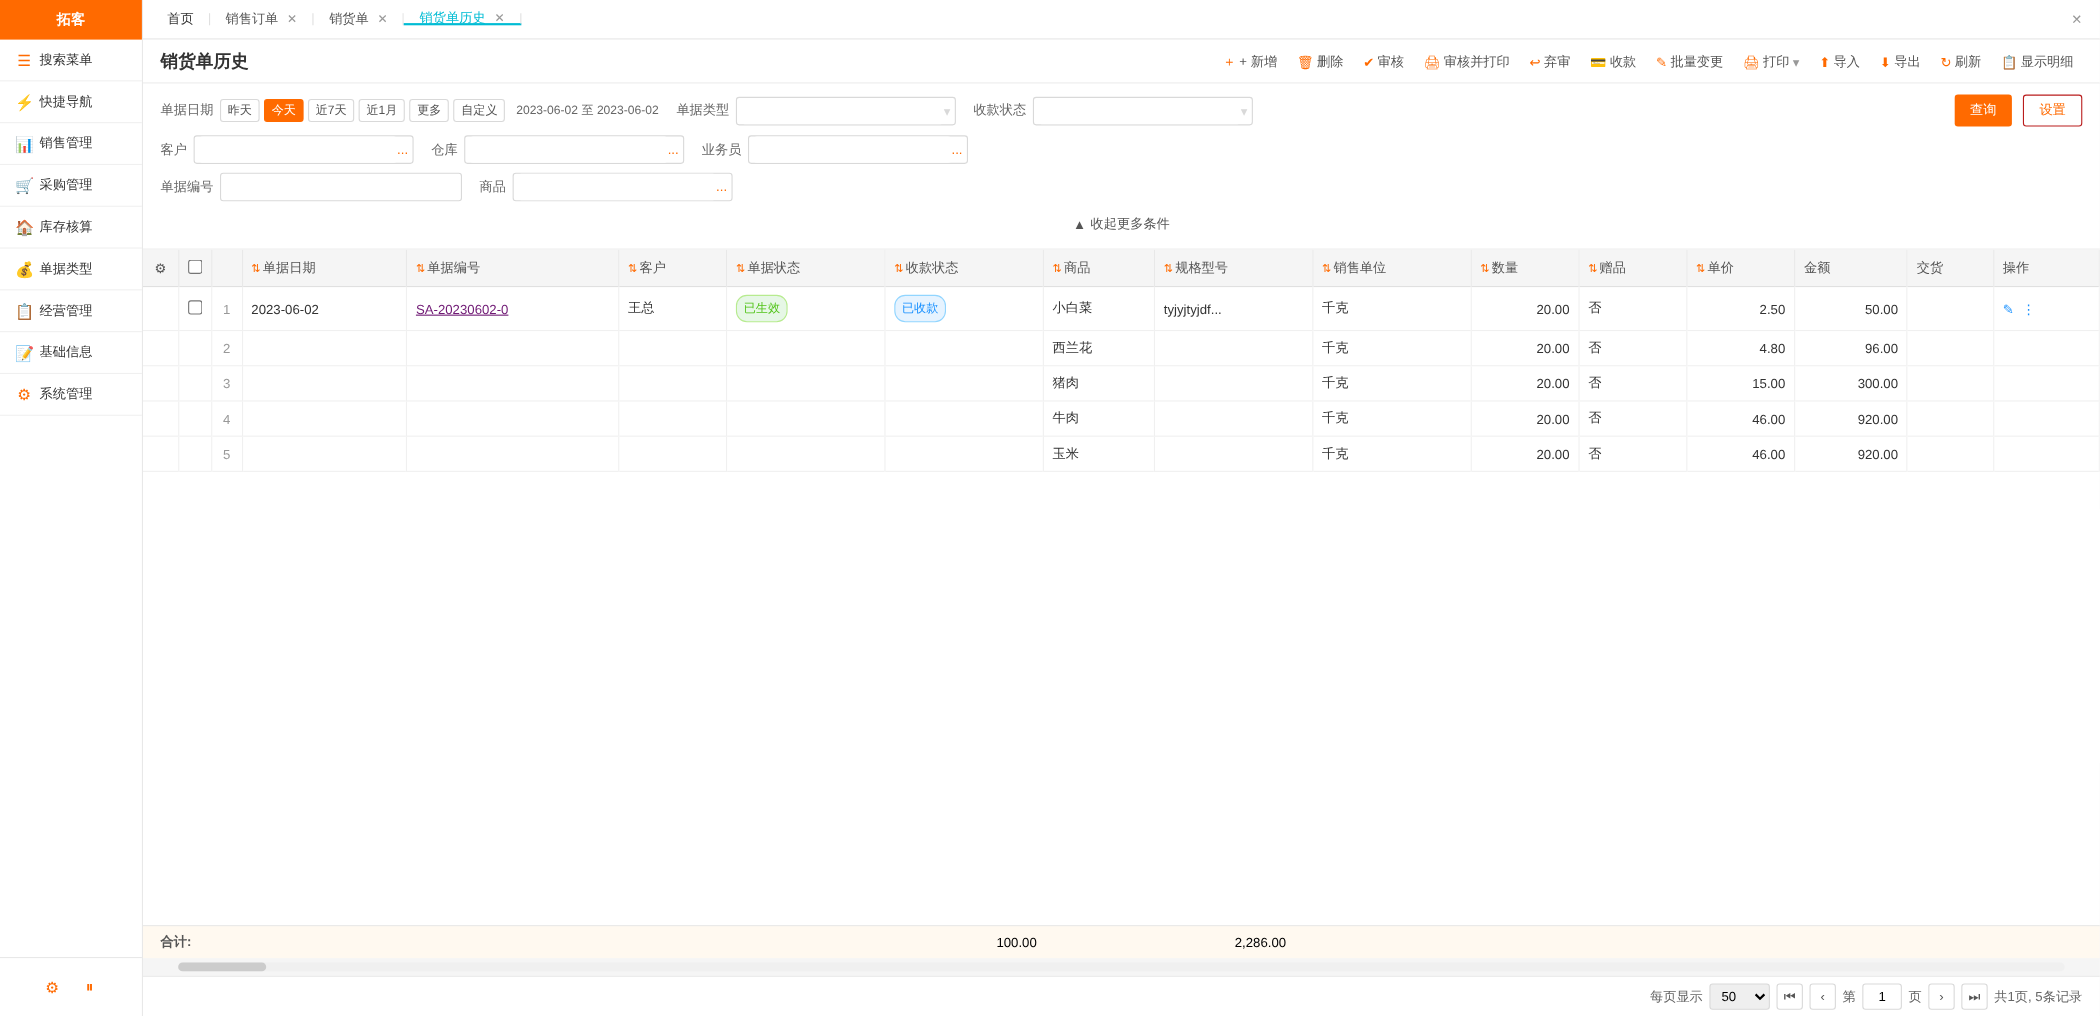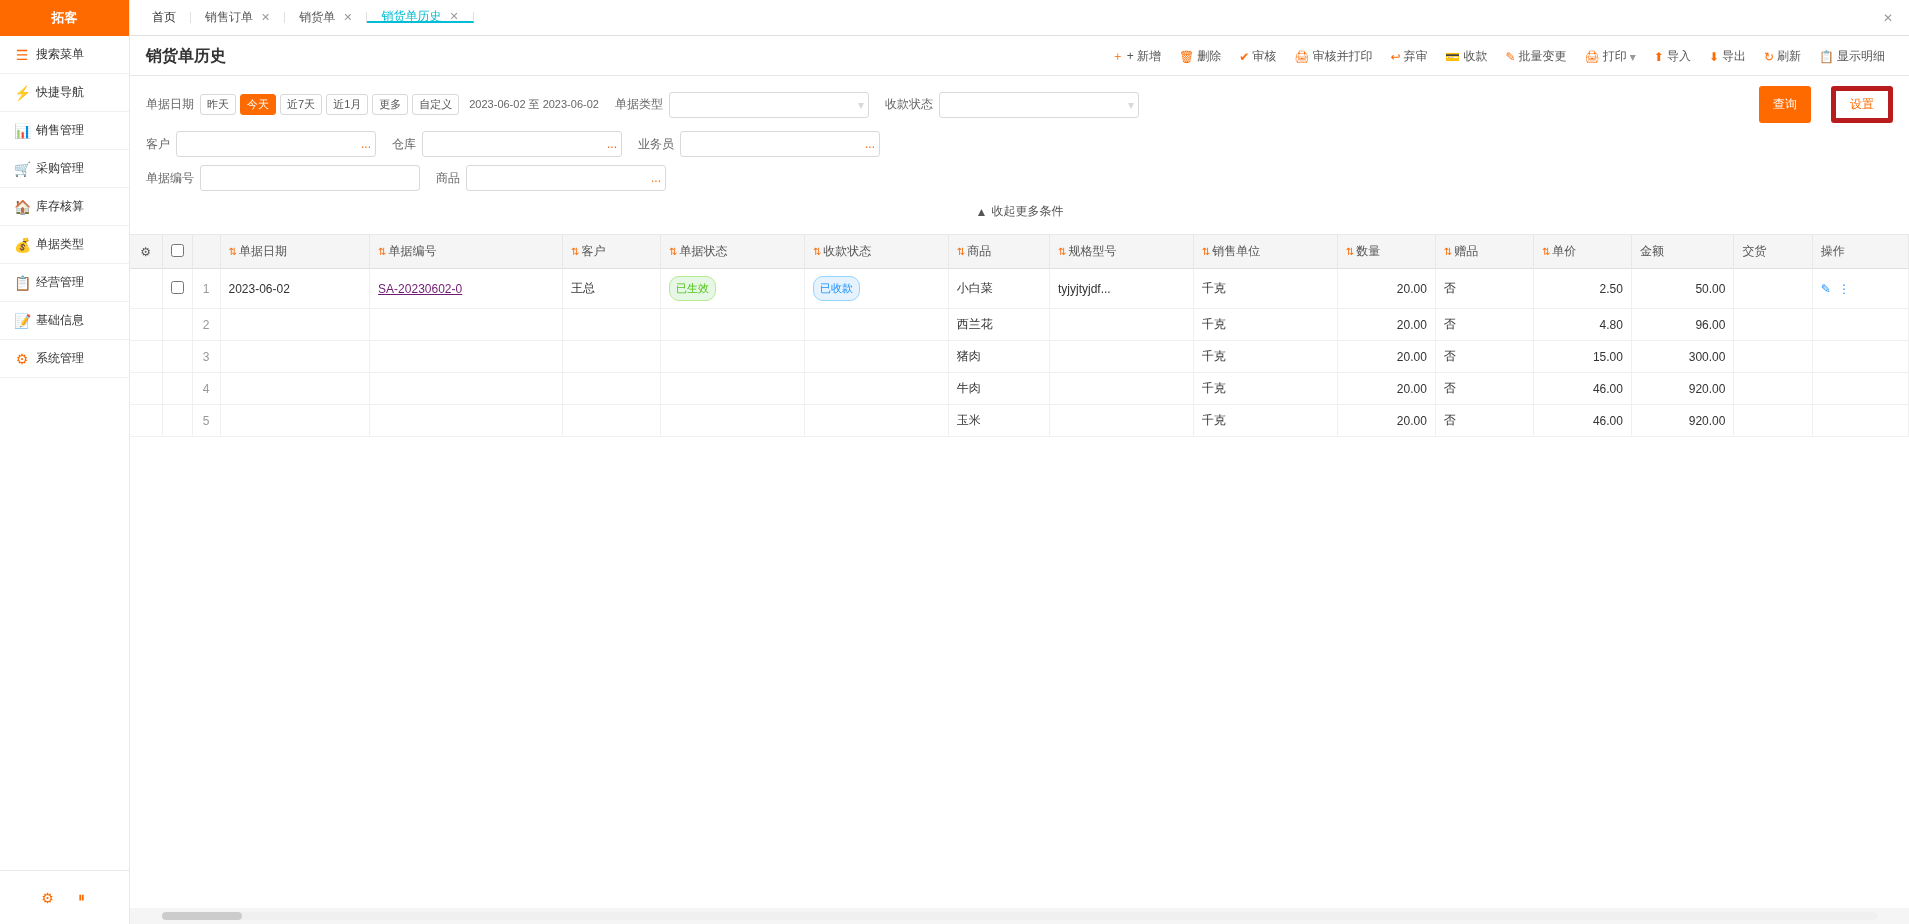--- a/index.html
+++ b/index.html
@@ -108,21 +108,21 @@
       background: #ff6a00;
       color: #fff;
       border: none;
       padding: 5px 14px;
       border-radius: 3px;
       cursor: pointer;
     }
     .btn-orange-outline {
       background: #fff;
       color: #ff6a00;
-      border: 5px solid #b91c1c;
+      border: 1px solid #b91c1c;
       padding: 5px 14px;
       border-radius: 3px;
       cursor: pointer;
     }
     .page-title { font-size: 16px; font-weight: bold; color: #333; }
 
     
     .filter-area {
       background: #fff;
       padding: 10px 16px;
@@ -441,21 +441,21 @@
           <span style="color:#d9d9d9;">▾</span>
         </div>
       </div>
       <div class="filter-group">
         <span class="filter-label">收款状态</span>
         <div style="display:flex; align-items:center; border:1px solid #d9d9d9; border-radius:3px; height:26px; padding:0 4px; width:200px;">
           <input type="text" class="filter-input" style="border: none; outline: none; width: 100%; height: 100%; padding: 0px;">
           <span style="color:#d9d9d9;">▾</span>
         </div>
       </div>
-      <div style="display:flex; gap:20px; margin-left:auto;">
+      <div style="display:flex; gap:10px; margin-left:auto;">
         <button class="btn-orange">查询</button>
         <button class="btn-orange-outline">设置</button>
       </div>
     </div>
     <div class="filter-row">
       <div class="filter-group">
         <span class="filter-label">客户</span>
         <div style="display:flex; align-items:center; border:1px solid #d9d9d9; border-radius:3px; height:26px; padding:0 4px; width:200px;">
           <input type="text" class="filter-input" style="border: none; outline: none; flex: 1 1 0%; height: 100%; padding: 0px;">
           <span style="color:#ff6a00; cursor:pointer;">...</span>
@@ -668,20 +668,43 @@
       <td style="text-align:right;">920.00</td>
       <td></td>
       <td>
         
       </td>
     </tr>
         </tbody>
     </table>
   </div>
 
+  <div class="table-footer">
+    <span class="footer-label">合计:</span>
+    <span style="flex:1;"></span>
+    <span style="margin-right:180px;">100.00</span>
+    <span>2,286.00</span>
+    <span style="flex:1;"></span>
+  </div>
 
   <div style="padding: 2px 16px;">
     <div class="scrollbar-track">
       <div class="scrollbar-thumb"></div>
     </div>
   </div>
 
+  <div class="pagination-bar">
+    <span class="pagination-label">每页显示</span>
+    <select class="pagination-select">
+      <option>50</option>
+      <option>100</option>
+      <option>200</option>
+    </select>
+    <button class="pagination-btn">⏮</button>
+    <button class="pagination-btn">‹</button>
+    <span class="pagination-label">第</span>
+    <input type="text" class="pagination-input" value="1" style="">
+    <span class="pagination-label">页</span>
+    <button class="pagination-btn">›</button>
+    <button class="pagination-btn">⏭</button>
+    <span class="pagination-label">共1页, 5条记录</span>
+  </div>
 </div>
 
 </body></html>

